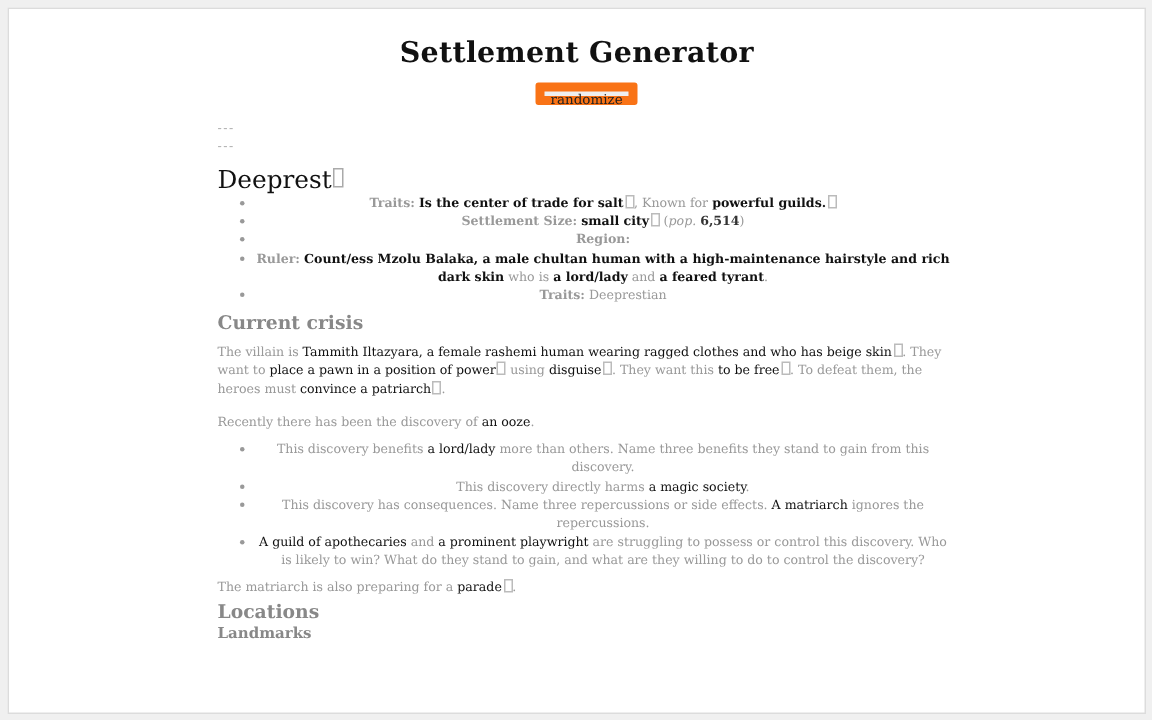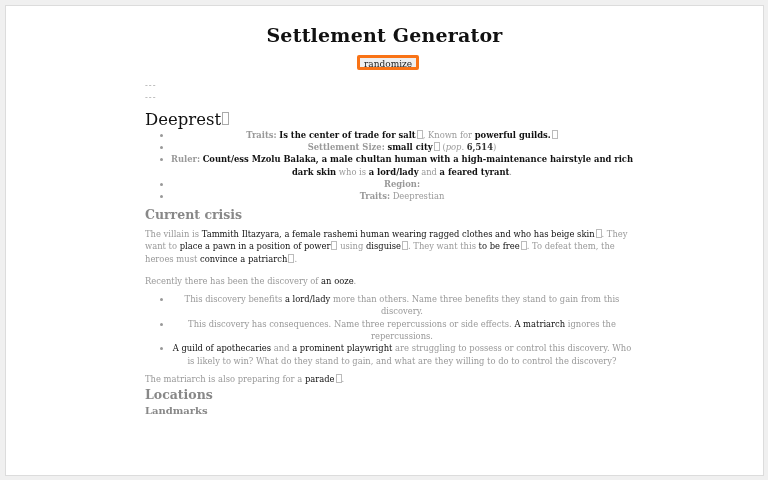--- a/index.html
+++ b/index.html
@@ -1,19 +1,19 @@
 <!DOCTYPE html>
 <html><head>
 <meta charset="utf-8">
 <style>
   html, body { margin:0; padding:0; }
   body { width:768px; height:480px; background:#f0f0f0; overflow:hidden; font-family:"DejaVu Serif", serif; }
   .card { position:absolute; left:5px; top:5px; width:757px; height:469px; background:#fff; border:1px solid #dcdcdc; overflow:hidden; }
   .title { position:absolute; left:0; width:757px; top:18px; text-align:center; font-size:19px; font-weight:bold; color:#111; letter-spacing:0.2px; }
-  .btn { position:absolute; left:351px; top:49px; height:15px; padding:0 4px; font-family:"DejaVu Serif", serif; font-size:9px; color:#222; background:#efefef; border:3px solid #f97316; border-radius:2px; line-height:13px; cursor:pointer; }
+  .btn { position:absolute; left:351px; top:49px; height:15px; padding:0 4px; font-family:"DejaVu Serif", serif; font-size:9px; color:#222; background:#efefef; border:6px solid #f97316; border-radius:2px; line-height:13px; cursor:pointer; }
   .content { position:absolute; left:139px; top:73px; width:490px; font-size:8.4px; line-height:12.3px; color:#8a8a8a; }
   .fm { margin:0; color:#999; }
   h2.settle { margin:8px 0 3px 0; font-size:16.5px; color:#111; font-weight:normal; }
   h3 { margin:6px 0 7px 0; font-size:12.5px; color:#888; font-weight:bold; }
   ul { margin:0 0 0 0; padding-left:24px; }
   ul li { list-style:none; position:relative;text-align:center; }
   ul li::before { content:""; position:absolute; left:-9px; top:5px; width:3px; height:3px; background:#999; border-radius:50%; }
   .lbl { color:#999; font-weight:bold; }
   .v { color:#111; font-weight:bold; }
   .g { color:#999; }
@@ -39,45 +39,46 @@
     <ul>
       <li>
         <span class="lbl">Traits:</span>
         <span class="v">Is the center of trade for salt</span><span class="box"></span><span class="g">, Known for </span><span class="v">powerful guilds</span><span class="v">.</span><span class="box"></span>
       </li>
       <li>
         <span class="lbl">Settlement Size:</span>
         <span class="v">small city</span><span class="box"></span><span class="g"> (</span><i class="g">pop.</i> <span class="v" style="font-weight:bold;color:#333">6,514</span><span class="g">)</span>
       </li>
       <li>
+        <span class="lbl">Region:</span>
+        <span class="v"></span>
+      </li>
+      <li>
         <span class="lbl">Ruler:</span>
         <span class="v">Count/ess Mzolu Balaka, a male chultan human with a high-maintenance hairstyle and rich dark skin</span><span class="g"> who is </span><span class="v">a lord/lady</span><span class="g"> and </span><span class="v">a feared tyrant</span><span class="g">.</span>
-      </li>
-      <li>
-        <span class="lbl">Region:</span>
-        <span class="v"></span>
       </li>
       <li>
         <span class="lbl">Traits:</span>
         <span class="g">Deeprestian</span>
       </li>
     </ul>
 
     <h3>Current crisis</h3>
 
     <p>
       <span class="g">The villain is </span><span class="v" style="font-weight:normal;color:#111">Tammith Iltazyara, a female rashemi human wearing ragged clothes and who has beige skin</span><span class="box"></span><span class="g">. They want to </span><span style="color:#111">place a pawn in a position of power</span><span class="box"></span><span class="g"> using </span><span style="color:#111">disguise</span><span class="box"></span><span class="g">. They want this </span><span style="color:#111">to be free</span><span class="box"></span><span class="g">. To defeat them, the heroes must </span><span style="color:#111">convince a patriarch</span><span class="box"></span><span class="g">.</span>
     </p>
 
     <p style="margin-bottom:6px">
       <span class="g">Recently there has been the discovery of </span><span style="color:#111">an ooze</span><span class="g">.</span>
     </p>
 
     <ul style="margin-bottom:6px">
       <li><span class="g">This discovery benefits </span><span style="color:#111">a lord/lady</span><span class="g"> more than others. Name three benefits they stand to gain from this discovery.</span></li>
+      <li><span class="g">This discovery directly harms </span><span style="color:#111">a magic society</span><span class="g">.</span></li>
       <li><span class="g">This discovery has consequences. Name three repercussions or side effects. </span><span style="color:#111">A matriarch</span><span class="g"> ignores the repercussions.</span></li>
       <li><span style="color:#111">A guild of apothecaries</span><span class="g"> and </span><span style="color:#111">a prominent playwright</span><span class="g"> are struggling to possess or control this discovery. Who is likely to win? What do they stand to gain, and what are they willing to do to control the discovery?</span></li>
     </ul>
 
     <p style="margin-bottom:4px">
       <span class="g">The matriarch is also preparing for a </span><span style="color:#111">parade</span><span class="box"></span><span class="g">.</span>
     </p>
 
     <h3 style="margin:4px 0 2px 0">Locations</h3>
     <div class="cut">Landmarks</div>

